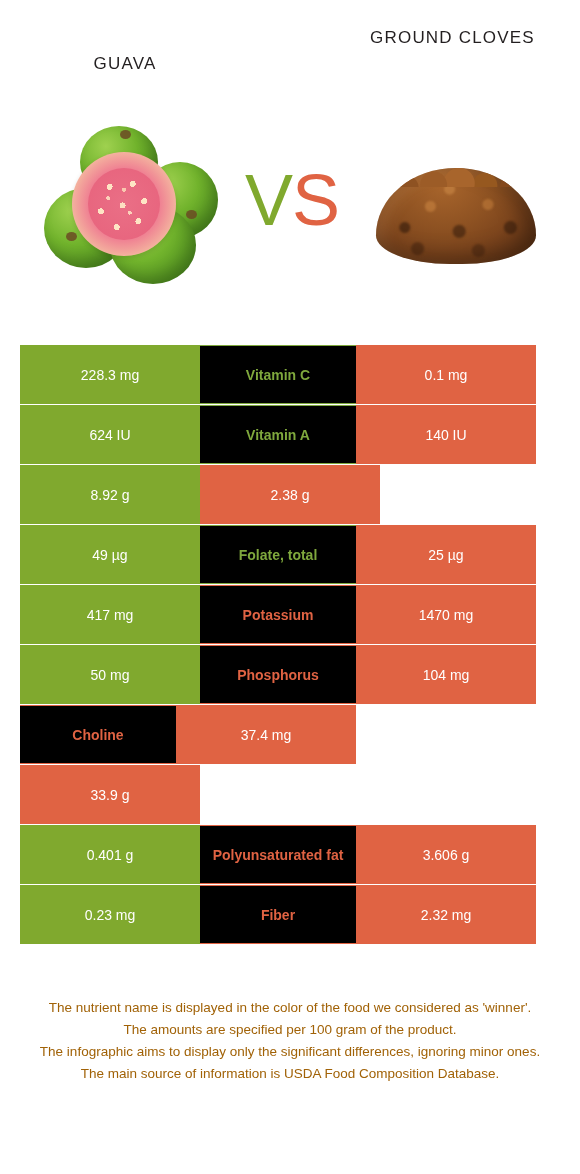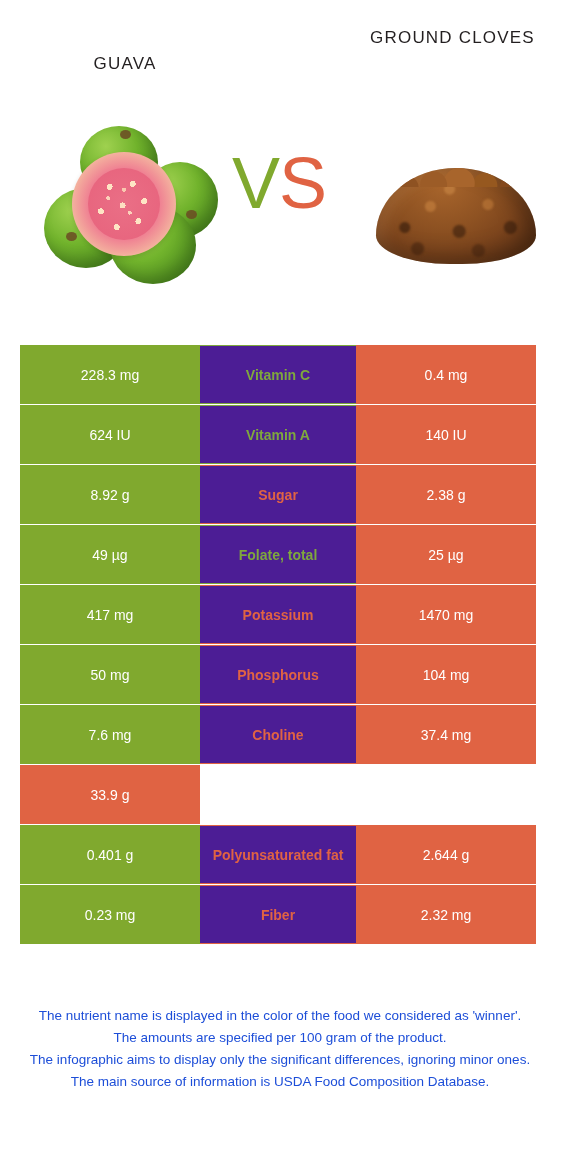--- a/index.html
+++ b/index.html
@@ -64,29 +64,29 @@
   .hero-left {
     position: absolute;
     left: 38px;
     top: 12px;
     width: 205px;
     height: 178px;
   }
   .vs {
     position: absolute;
     left: 232px;
-    top: 35px;
+    top: 52px;
     width: 120px;
     height: 80px;
     font-size: 72px;
     font-weight: 400;
     letter-spacing: -1px;
     line-height: 80px;
     font-family: "Liberation Sans", sans-serif;
-    text-align: left;
+    text-align: center;
   }
   .vs .v { color: #80a92e; }
   .vs .s { color: #e06343; }
   .hero-right {
     position: absolute;
     left: 370px;
     top: 38px;
     width: 172px;
     height: 118px;
   }
@@ -205,40 +205,39 @@
   .cell-left,
   .cell-right {
     width: 180px;
     color: #ffffff;
     font-weight: 400;
   }
   .cell-left  { background: #80a92e; text-align: right; }
   .cell-right { background: #e06343; }
   .cell-mid {
     width: 156px;
-    background: #4c1d95;
+    background: #000000;
     font-weight: 700;
     border-top: 1px solid transparent;
     border-bottom: 1px solid transparent;
   }
   .cell-mid.win-green  { color: #7fa83d; border-color: #7fa83d; }
   .cell-mid.win-orange { color: #e06343; border-color: #e06343; }
 
   
   .footer {
     position: absolute;
-    left: 10px;
+    left: 20px;
     top: 997px;
     width: 540px;
     text-align: center;
     font-size: 13.5px;
     line-height: 22px;
-    color: #1d4ed8;
+    color: #a16207;
     font-family: "Liberation Sans", sans-serif;
-    margin-top: 8px;
   }
   .footer p { margin: 0; }
 </style>
 </head>
 <body>
 
 <div class="page">
 
   <div class="titles">
     <div class="title title-left">Guava</div>
@@ -275,32 +274,31 @@
       </div>
     </div>
 
   </div>
 
   <div class="table">
 
     <div class="row">
       <div class="cell cell-left">228.3 mg</div>
       <div class="cell cell-mid win-green">Vitamin C</div>
-      <div class="cell cell-right">0.4 mg</div>
+      <div class="cell cell-right">0.1 mg</div>
     </div>
 
     <div class="row">
       <div class="cell cell-left">624 IU</div>
       <div class="cell cell-mid win-green">Vitamin A</div>
       <div class="cell cell-right">140 IU</div>
     </div>
 
     <div class="row">
       <div class="cell cell-left">8.92 g</div>
-      <div class="cell cell-mid win-orange">Sugar</div>
       <div class="cell cell-right">2.38 g</div>
     </div>
 
     <div class="row">
       <div class="cell cell-left">49 µg</div>
       <div class="cell cell-mid win-green">Folate, total</div>
       <div class="cell cell-right">25 µg</div>
     </div>
 
     <div class="row">
@@ -309,33 +307,32 @@
       <div class="cell cell-right">1470 mg</div>
     </div>
 
     <div class="row">
       <div class="cell cell-left">50 mg</div>
       <div class="cell cell-mid win-orange">Phosphorus</div>
       <div class="cell cell-right">104 mg</div>
     </div>
 
     <div class="row">
-      <div class="cell cell-left">7.6 mg</div>
       <div class="cell cell-mid win-orange">Choline</div>
       <div class="cell cell-right">37.4 mg</div>
     </div>
 
     <div class="row">
       <div class="cell cell-right">33.9 g</div>
     </div>
 
     <div class="row">
       <div class="cell cell-left">0.401 g</div>
       <div class="cell cell-mid win-orange">Polyunsaturated fat</div>
-      <div class="cell cell-right">2.644 g</div>
+      <div class="cell cell-right">3.606 g</div>
     </div>
 
     <div class="row">
       <div class="cell cell-left">0.23 mg</div>
       <div class="cell cell-mid win-orange">Fiber</div>
       <div class="cell cell-right">2.32 mg</div>
     </div>
 
   </div>
 

